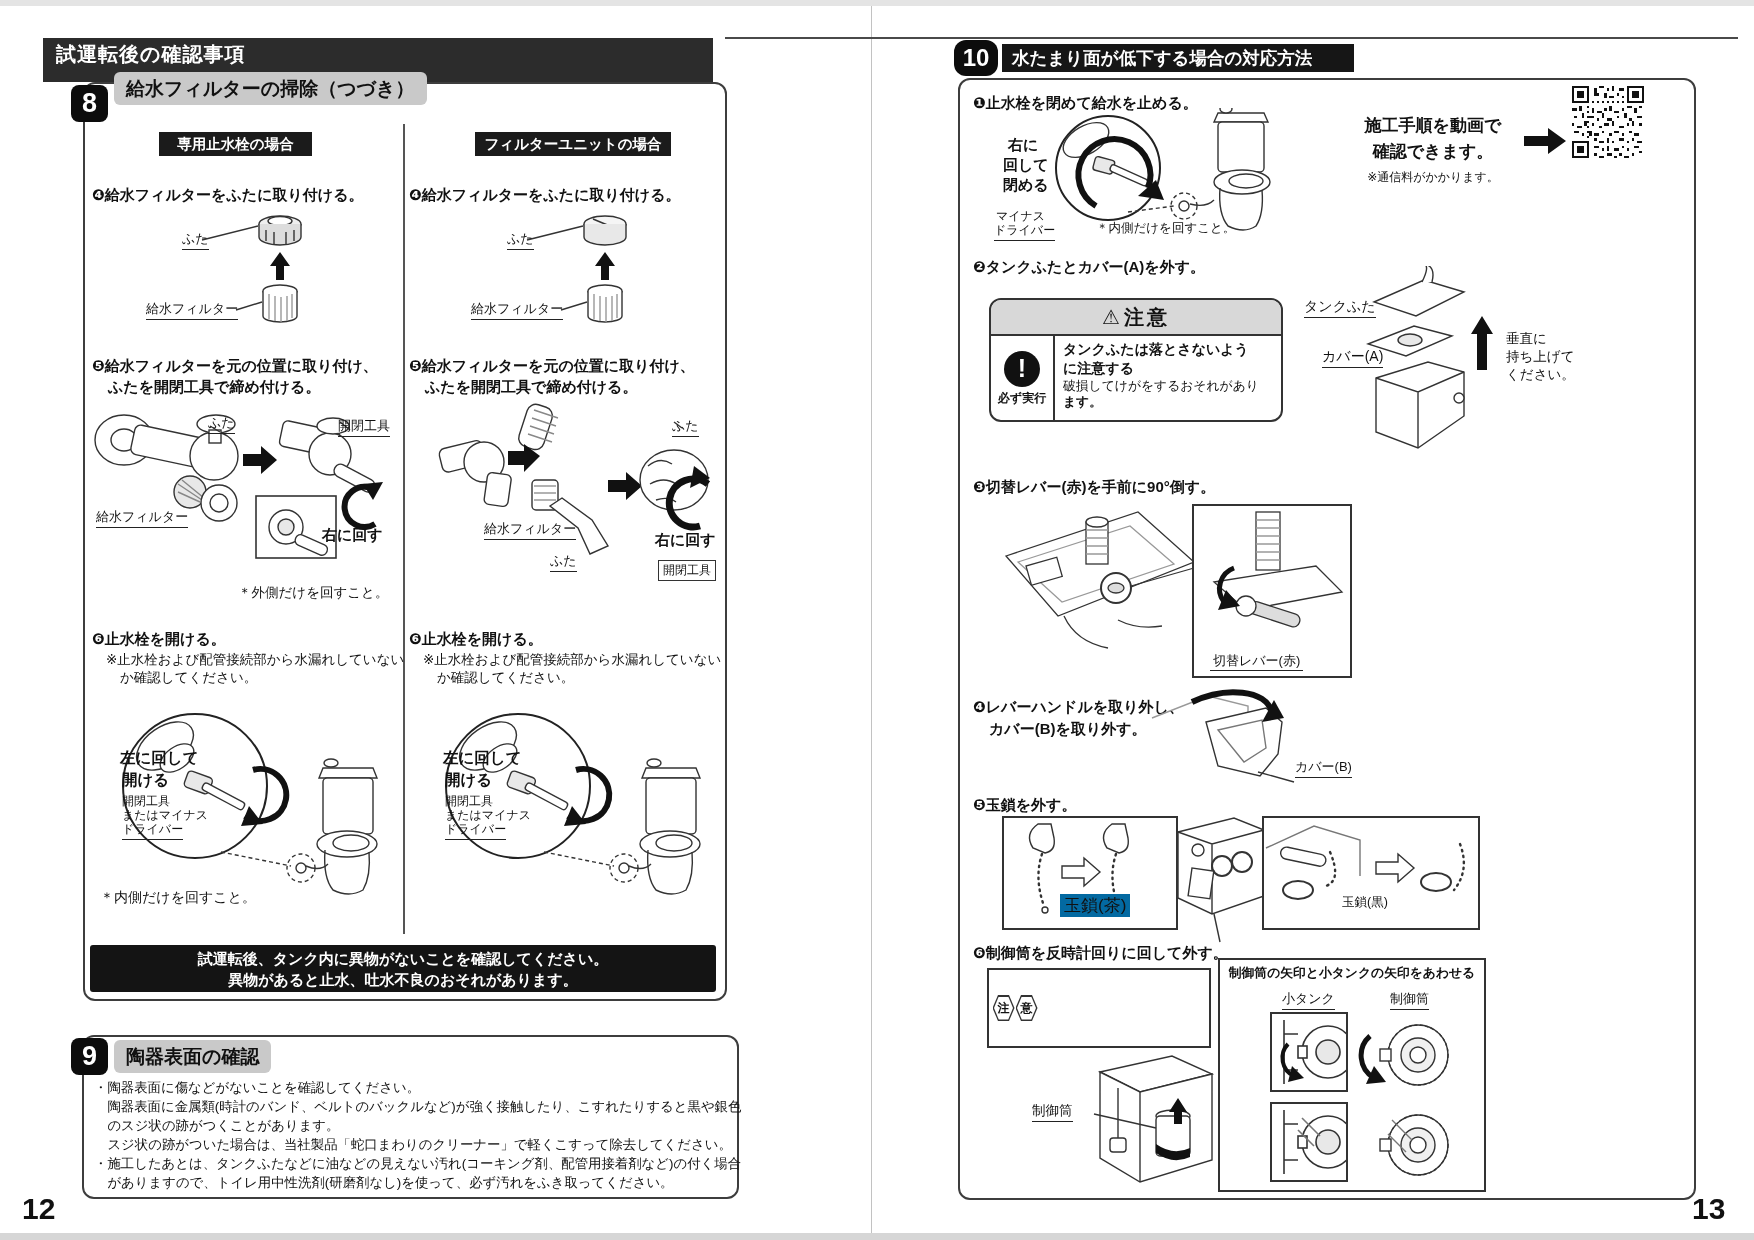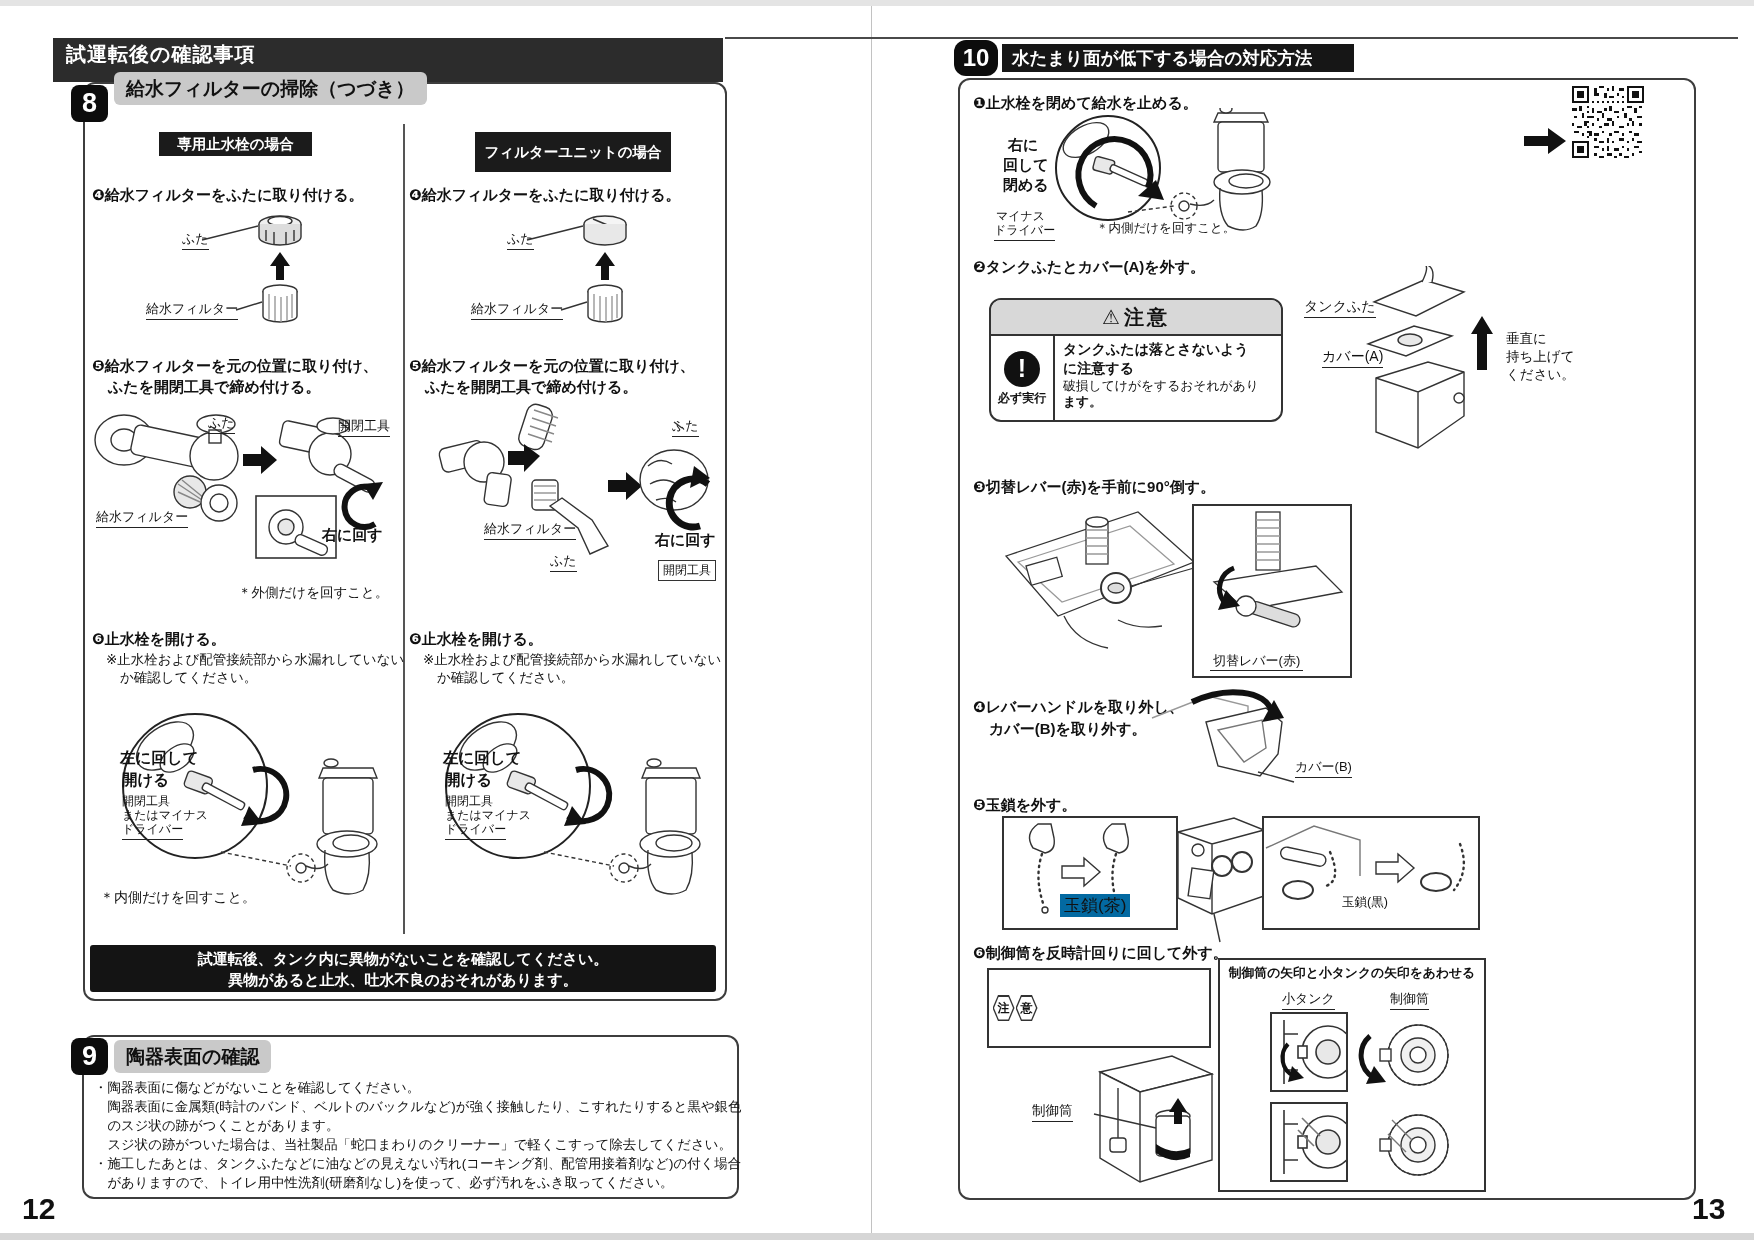--- a/index.html
+++ b/index.html
@@ -27,37 +27,37 @@
 </head>
 <body>
 
 <div class="canvas">
 
   <div class="abs" style="left:0;top:0;width:1754px;height:6px;background:#e4e4e4"></div>
   <div class="abs" style="left:0;top:1233px;width:1754px;height:7px;background:#d6d6d6"></div>
   <div class="abs" style="left:871px;top:6px;width:1px;height:1227px;background:#c2c2c2"></div>
   <div class="abs" style="left:725px;top:37px;width:1013px;height:2px;background:#4a4a4a"></div>
 
-  <div class="abs" style="left:53px;top:38px;width:670px;height:44px;background:#2c2c2c">
+  <div class="abs" style="left:43px;top:38px;width:670px;height:44px;background:#2c2c2c">
     <span class="nw" style="display:block;color:#fff;font-weight:bold;font-size:20px;line-height:32px;padding-left:13px;letter-spacing:1px">試運転後の確認事項</span>
   </div>
 
   <div class="abs secbox" style="left:83px;top:82px;width:640px;height:915px"></div>
   <div class="abs badge ctr" style="left:71px;top:85px;width:37px;height:37px;font-size:27px">
     <span>8</span>
   </div>
   <div class="abs pill nw" style="left:114px;top:72px;height:33px;line-height:33px;font-size:19px">
     <span>給水フィルターの掃除（つづき）</span>
   </div>
   <div class="abs" style="left:403px;top:124px;width:1.5px;height:810px;background:#555"></div>
 
   <div class="abs colhead ctr" style="left:159px;top:132px;width:153px;height:24px">
     <span>専用止水栓の場合</span>
   </div>
-  <div class="abs colhead ctr" style="left:475px;top:132px;width:196px;height:40px">
+  <div class="abs colhead ctr" style="left:475px;top:132px;width:196px;height:24px">
     <span>フィルターユニットの場合</span>
   </div>
 
   <span class="abs step nw" style="left:92px;top:186px">❹給水フィルターをふたに取り付ける。</span>
   <span class="abs step nw" style="left:409px;top:186px">❹給水フィルターをふたに取り付ける。</span>
 
   <svg class="abs" style="left:140px;top:208px" width="200" height="122" viewBox="0 0 200 122">
     <g stroke="#333" stroke-width="1.4" fill="#fff">
       <line x1="62" y1="32" x2="118" y2="18"></line>
       <ellipse cx="140" cy="16" rx="21" ry="8" fill="#eee"></ellipse>
@@ -271,20 +271,25 @@
       <path d="M240 80 q-2 26 8 38 q16 8 28 0 q8 -12 6 -36" fill="none"></path>
     </g>
   </svg>
   <span class="abs nw bld" style="left:1008px;top:136px;font-size:15px">右に</span>
   <span class="abs nw bld" style="left:1003px;top:156px;font-size:15px">回して</span>
   <span class="abs nw bld" style="left:1003px;top:176px;font-size:15px">閉める</span>
   <span class="abs lbl2 nw" style="left:996px;top:208px">マイナス</span>
   <span class="abs lbl2 nw u" style="left:994px;top:222px">ドライバー</span>
   <span class="abs nw" style="left:1096px;top:220px;font-size:12.5px;font-weight:500">＊内側だけを回すこと。</span>
 
+  <div class="abs" style="left:1348px;top:114px;width:170px;text-align:center">
+    <div class="nw" style="font-size:17px;font-weight:bold">施工手順を動画で</div>
+    <div class="nw" style="font-size:17px;font-weight:bold;margin-top:3px">確認できます。</div>
+    <div class="nw" style="font-size:12px;margin-top:6px;font-weight:500">※通信料がかかります。</div>
+  </div>
   <svg class="abs" style="left:1524px;top:128px" width="42" height="26" viewBox="0 0 42 26">
     <polygon points="0,8 24,8 24,0 42,13 24,26 24,18 0,18" fill="#111"></polygon>
   </svg>
   <svg class="abs" style="left:1572px;top:86px" width="72" height="72" viewBox="0 0 29 29" shape-rendering="crispEdges">
     <rect width="29" height="29" fill="#fff"></rect>
     <g fill="#111">
       <rect x="0" y="0" width="7" height="7"></rect>
         <rect x="22" y="0" width="7" height="7"></rect>
         <rect x="0" y="22" width="7" height="7"></rect>
     </g>

